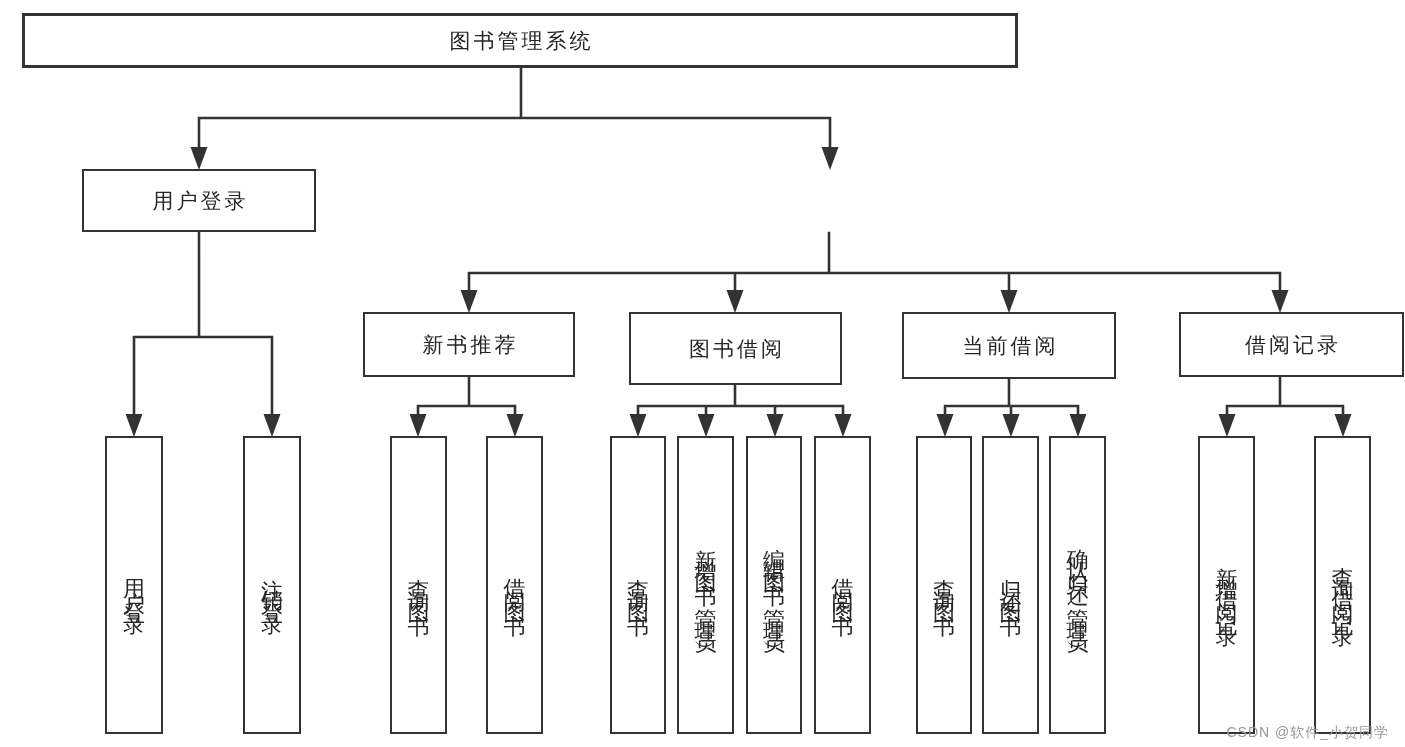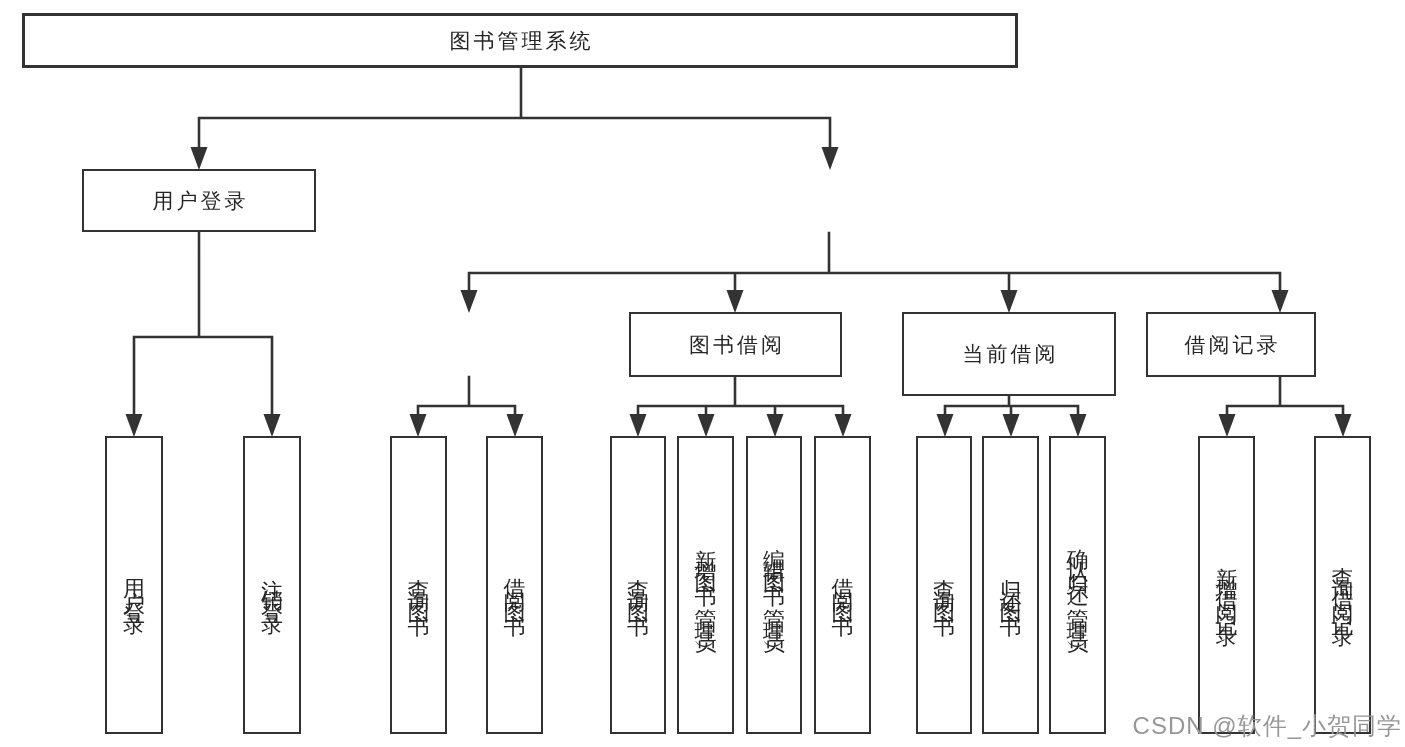--- a/index.html
+++ b/index.html
@@ -37,24 +37,24 @@
   }
   .vbox{
     writing-mode:vertical-rl;
     text-orientation:upright;
     font-size:22px;
     line-height:1;
     letter-spacing:12px;
   }
   .watermark{
     position:absolute;
-    right:3px;bottom:5px;
+    right:16px;bottom:5px;
     z-index:5;
     color:var(--watermark);
-    font-size:24px;
+    font-size:14px;
     letter-spacing:1px;
     white-space:nowrap;
   }
 </style>
 </head>
 <body>
 
 <div class="canvas">
 
   <svg class="wires" viewBox="0 0 1405 747" xmlns="http://www.w3.org/2000/svg">
@@ -118,23 +118,24 @@
     <g fill="#333333">
       <polygon points="1218.5,414 1235.5,414 1227,437"></polygon>
       <polygon points="1334.5,414 1351.5,414 1343,437"></polygon>
     </g>
   </svg>
 
   <div class="box hbox" style="left:22px;top:13px;width:996px;height:55px;border-width:3px">图书管理系统</div>
 
   <div class="box hbox" style="left:82px;top:169px;width:234px;height:63px">用户登录</div>
 
-  <div class="box hbox" style="left:629px;top:312px;width:213px;height:65px">图书借阅</div>
-  <div class="box hbox" style="left:902px;top:312px;width:214px;height:84px">当前借阅</div>
-  <div class="box hbox" style="left:1146px;top:312px;width:170px;height:65px">借阅记录</div>
+  <div class="box hbox" style="left:363px;top:312px;width:212px;height:65px">新书推荐</div>
+  <div class="box hbox" style="left:629px;top:312px;width:213px;height:73px">图书借阅</div>
+  <div class="box hbox" style="left:902px;top:312px;width:214px;height:67px">当前借阅</div>
+  <div class="box hbox" style="left:1179px;top:312px;width:225px;height:65px">借阅记录</div>
 
   <div class="box vbox" style="left:105px;top:436px;width:58px;height:298px">用户登录</div>
   <div class="box vbox" style="left:243px;top:436px;width:58px;height:298px">注销登录</div>
 
   <div class="box vbox" style="left:390px;top:436px;width:57px;height:298px">查询图书</div>
   <div class="box vbox" style="left:486px;top:436px;width:57px;height:298px">借阅图书</div>
 
   <div class="box vbox" style="left:610px;top:436px;width:56px;height:298px">查询图书</div>
   <div class="box vbox" style="left:677px;top:436px;width:57px;height:298px">新增图书（管理员）</div>
   <div class="box vbox" style="left:746px;top:436px;width:56px;height:298px">编辑图书（管理员）</div>

